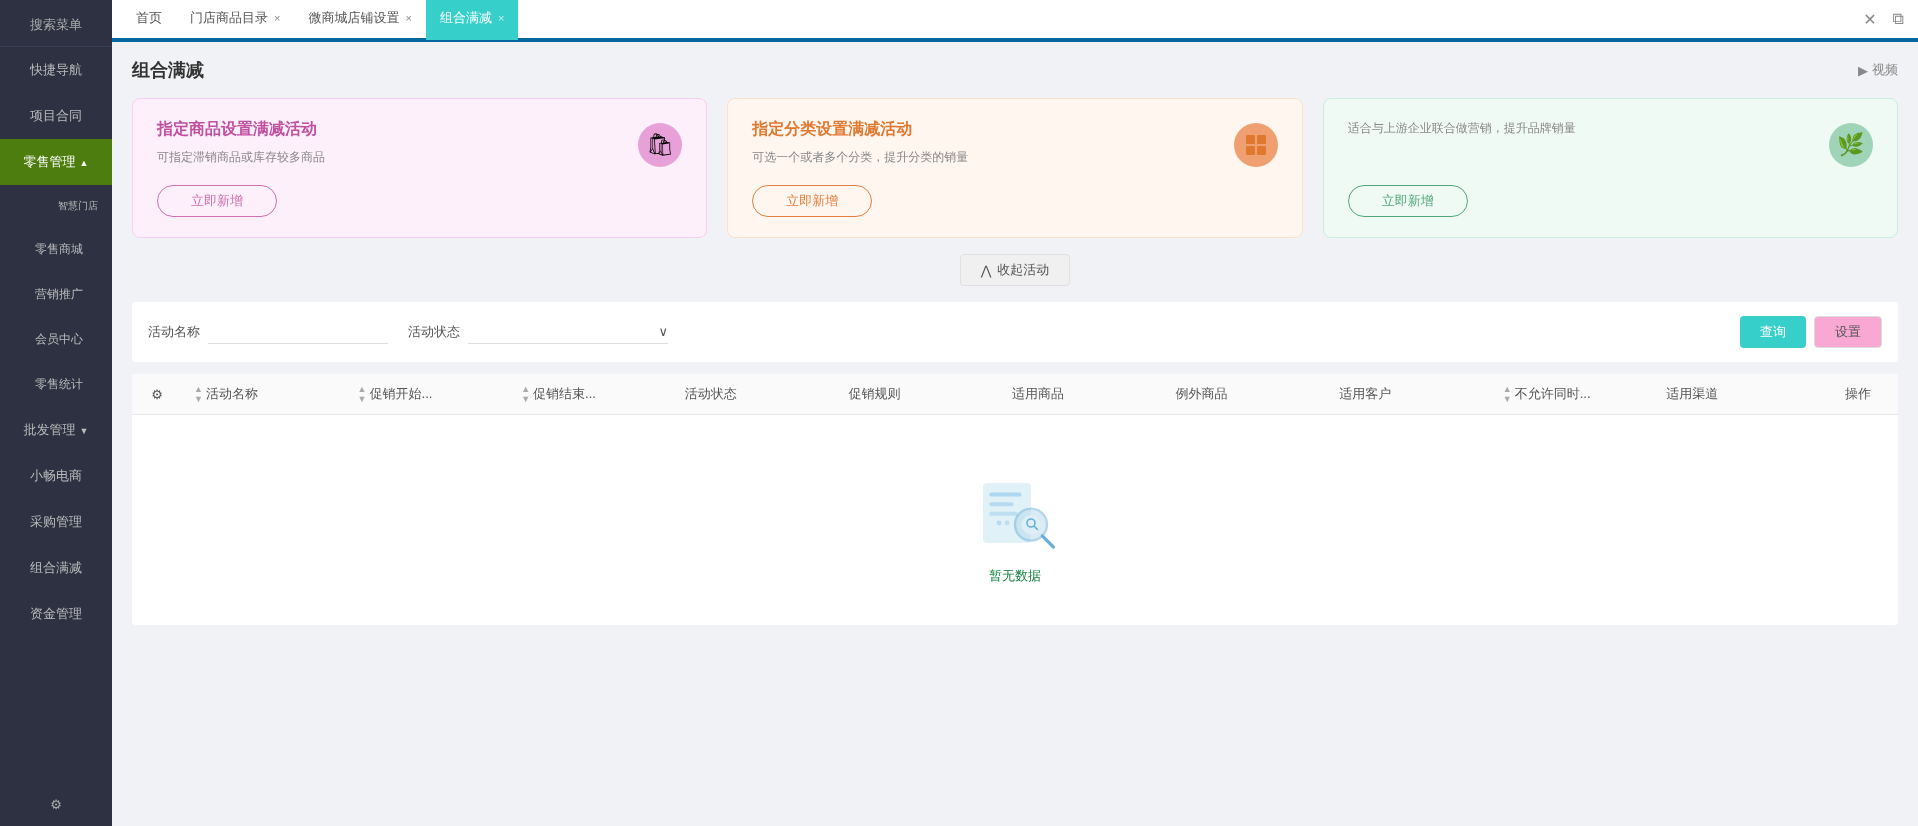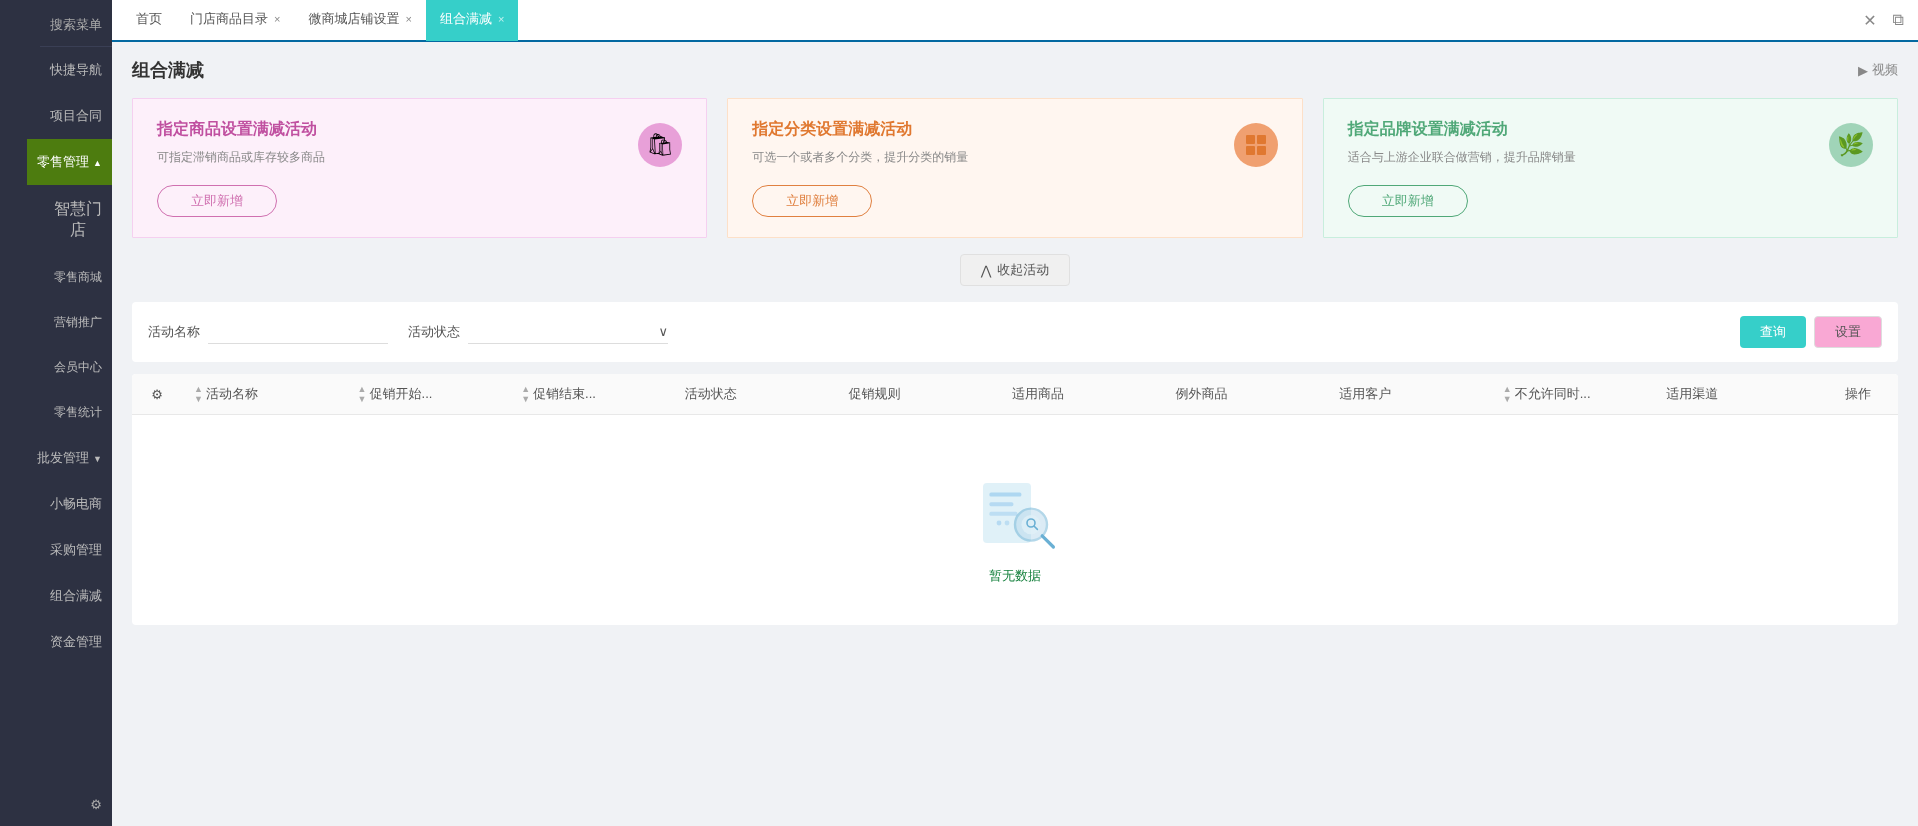--- a/index.html
+++ b/index.html
@@ -7,21 +7,20 @@
 
     
     .sidebar {
       width: 112px;
       background: #2d3142;
       color: #ccc;
       display: flex;
       flex-direction: column;
       flex-shrink: 0;
       height: 100%;
-      align-items: flex-end;
     }
     .sidebar-search {
       padding: 16px 10px 12px;
       font-size: 13px;
       color: #aaa;
       cursor: pointer;
       text-align: center;
       border-bottom: 1px solid #3a3f55;
     }
     .sidebar-item {
@@ -58,21 +57,21 @@
       flex-direction: column;
       background: #f0f2f5;
       overflow: hidden;
     }
 
     
     .tab-bar {
       display: flex;
       align-items: center;
       background: #fff;
-      border-bottom: 2px solid #0369a1;
+      border-bottom: 4px solid #0369a1;
       padding: 16px 10px;
       height: 42px;
       flex-shrink: 0;
     }
     .tab {
       display: flex;
       align-items: center;
       padding: 0 14px;
       height: 42px;
       font-size: 13px;
@@ -134,21 +133,21 @@
     }
 
     
     .activity-cards {
       display: flex;
       gap: 20px;
       margin-bottom: 16px;
     }
     .activity-card {
       flex: 1;
-      border-radius: 1px;
+      border-radius: 8px;
       padding: 20px 24px 20px 24px;
       position: relative;
       min-height: 140px;
       display: flex;
       flex-direction: column;
       justify-content: space-between;
     }
     .activity-card.pink {
       background: #fdf0fa;
       border: 1px solid #f5d0f0;
@@ -332,21 +331,21 @@
   </style>
 </head>
 <body>
 
 <div class="sidebar">
   <div class="sidebar-search">搜索菜单</div>
 
   <div class="sidebar-item">快捷导航</div>
   <div class="sidebar-item">项目合同</div>
   <div class="sidebar-item has-arrow active">零售管理</div>
-  <div class="sidebar-item" style="padding-left:22px;font-size:16px;margin-left:32px;">智慧门店</div>
+  <div class="sidebar-item" style="padding-left:22px;font-size:10px;margin-left:32px;">智慧门店</div>
   <div class="sidebar-item" style="padding-left:16px;font-size:12px;">零售商城</div>
   <div class="sidebar-item" style="padding-left:16px;font-size:12px;">营销推广</div>
   <div class="sidebar-item" style="padding-left:16px;font-size:12px;">会员中心</div>
   <div class="sidebar-item" style="padding-left:16px;font-size:12px;">零售统计</div>
   <div class="sidebar-item has-arrow-down">批发管理</div>
   <div class="sidebar-item">小畅电商</div>
   <div class="sidebar-item">采购管理</div>
   <div class="sidebar-item">组合满减</div>
   <div class="sidebar-item">资金管理</div>
 
@@ -409,21 +408,20 @@
             <rect x="13" y="2" width="9" height="9" rx="1" fill="#e07830"></rect>
             <rect x="2" y="13" width="9" height="9" rx="1" fill="#e07830"></rect>
             <rect x="13" y="13" width="9" height="9" rx="1" fill="#e07830"></rect>
           </svg>
         </div>
         <button class="card-btn orange">立即新增</button>
       </div>
 
       <div class="activity-card green">
         <div>
-          <div class="card-title green">指定品牌设置满减活动</div>
           <div class="card-desc">适合与上游企业联合做营销，提升品牌销量</div>
         </div>
         <div class="card-icon green">🌿</div>
         <button class="card-btn green">立即新增</button>
       </div>
 
     </div>
 
     <div class="collapse-bar">
       <button class="collapse-btn">

